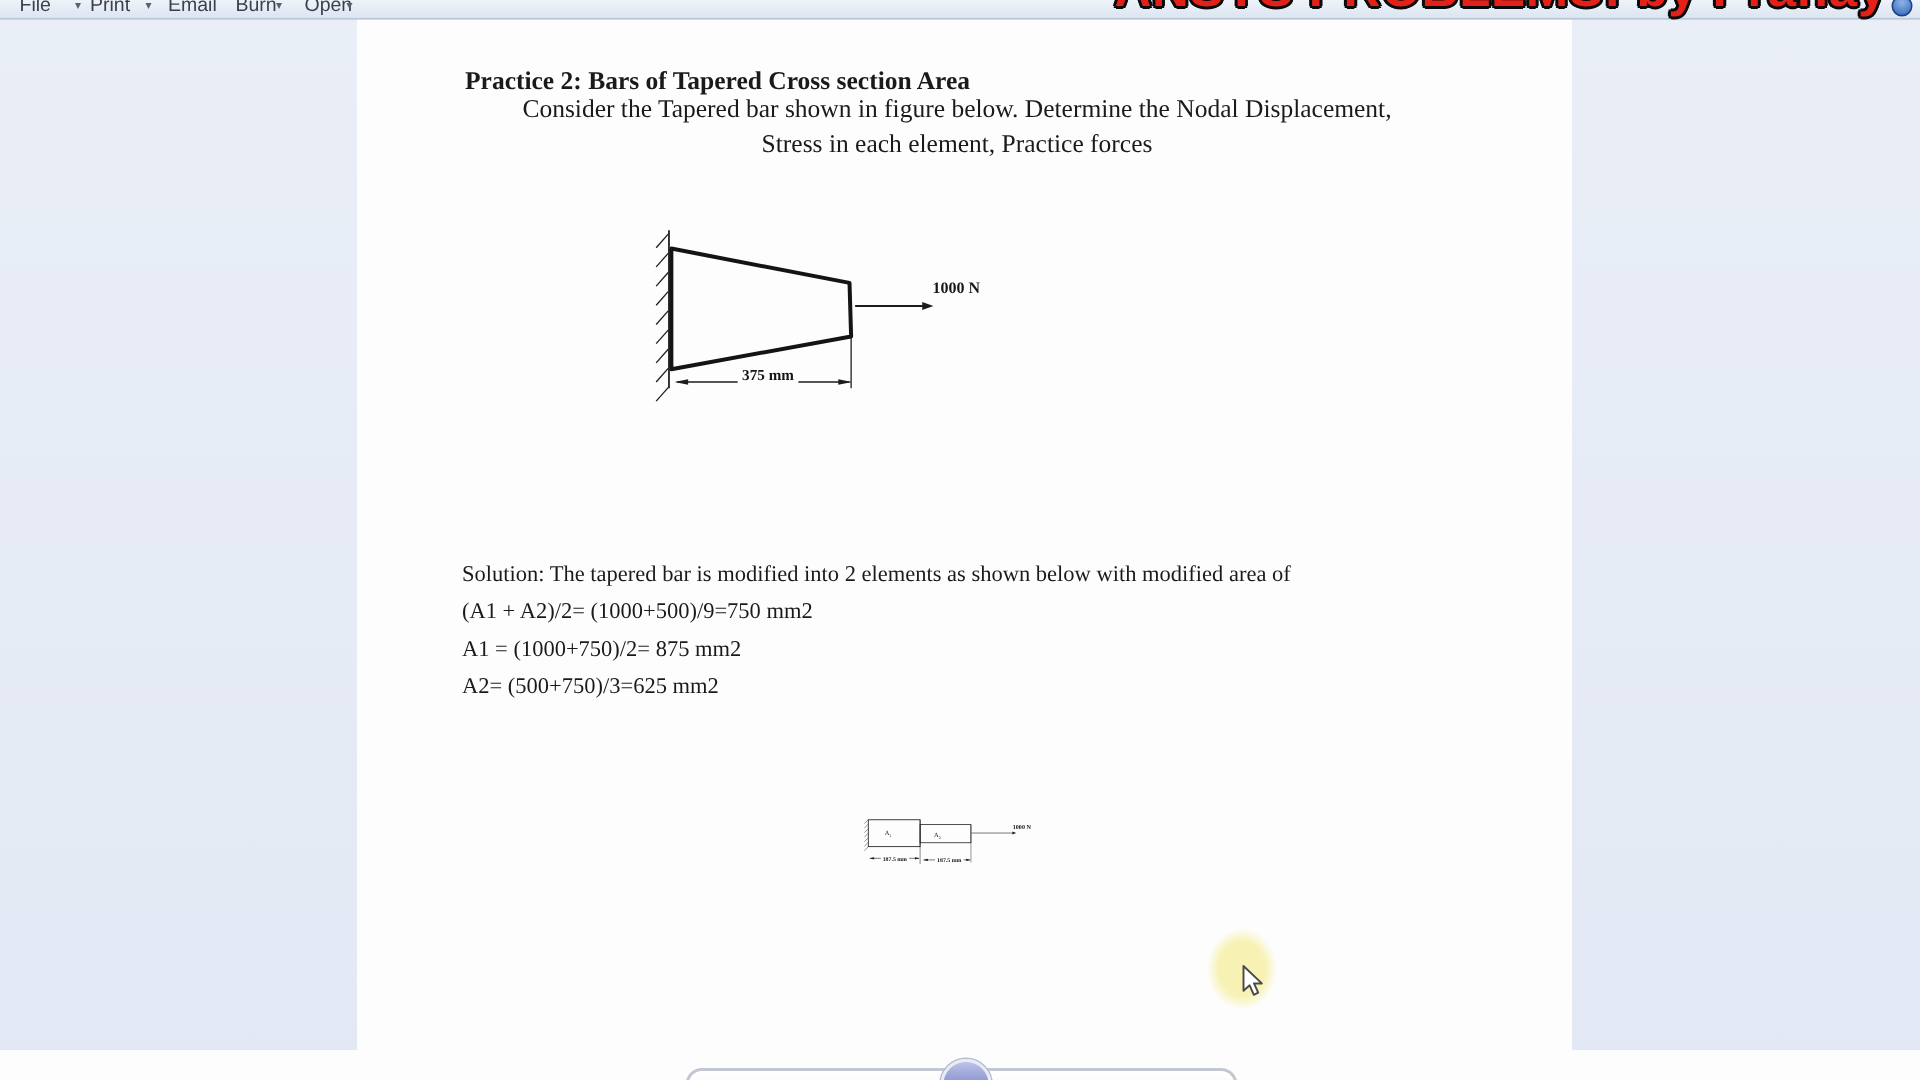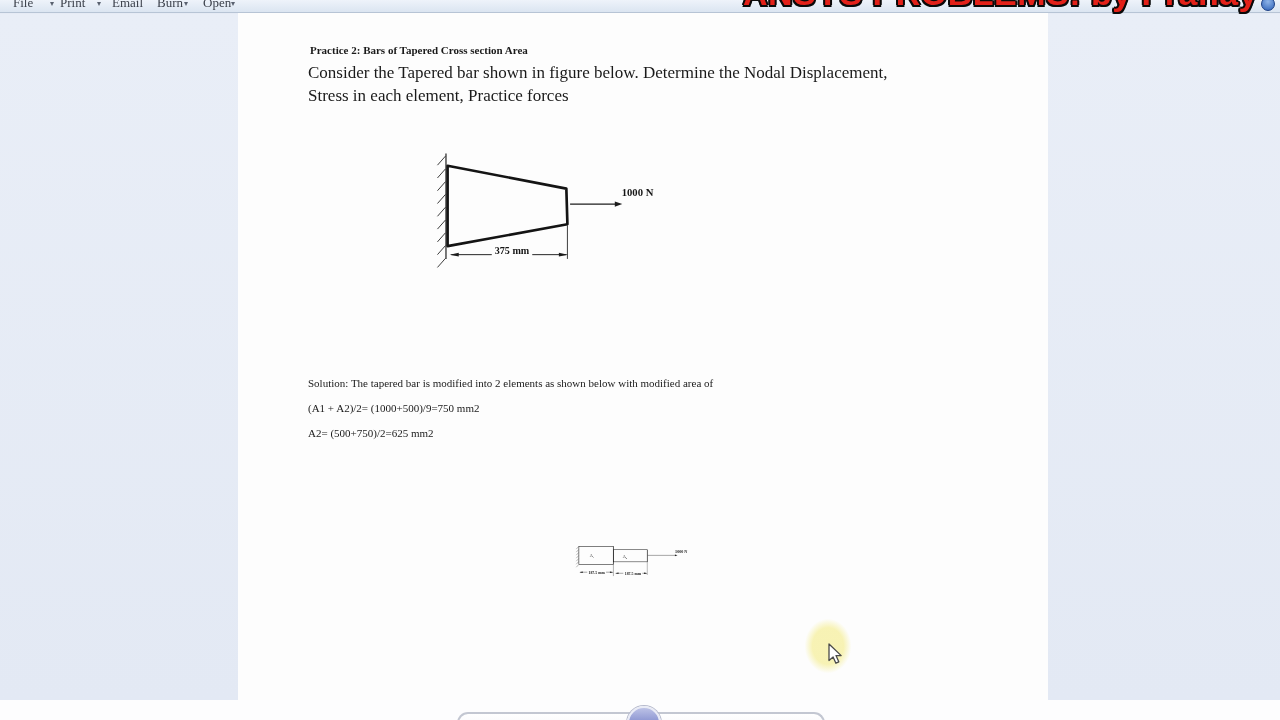--- a/index.html
+++ b/index.html
@@ -2,21 +2,21 @@
 <html><head>
 <meta charset="utf-8">
 <style>
   * { margin:0; padding:0; box-sizing:border-box; }
   html,body { width:1280px; height:720px; overflow:hidden; background:#e6ebf5;
               font-family:"Liberation Sans", sans-serif; }
 
   
   .toolbar { position:absolute; left:0; top:0; width:1280px; height:13px;
              background:linear-gradient(#eef3fa,#dbe5f1);
-             border-bottom:1px solid #b7c4d5; overflow:hidden; z-index:5;font-family:Liberation Serif, serif; }
+             border-bottom:1px solid #b7c4d5; overflow:hidden; z-index:5; }
   .tb-item { position:absolute; top:-5px; font-size:13px; color:#3c414b;
              line-height:16px; white-space:nowrap; cursor:default; }
   .tb-arrow { position:absolute; top:-1px; font-size:8px; color:#5a6270; }
 
   
   .title-clip { position:absolute; top:0; right:22px; width:520px; height:15px;
                 overflow:hidden; z-index:6; pointer-events:none; }
   .overlay-title { position:absolute; top:-24px; right:0; white-space:nowrap;
                    font-family:"Liberation Sans", sans-serif; font-weight:bold;
                    font-size:34px; line-height:34px; letter-spacing:.5px;
@@ -30,23 +30,23 @@
                border:1px solid #1b3f85; }
 
   
   .main { position:absolute; left:0; top:14px; width:1280px; height:686px;
           background:linear-gradient(#e9eef7,#e3e9f4); }
   .page { position:absolute; left:238px; top:-1px; width:810px; height:687px;
           background:#fdfdfd; }
 
   .doc-text { position:absolute; color:#1a1a1a;
               font-family:"Liberation Serif","DejaVu Serif",serif; }
-  .heading  { left:72px; top:31px; font-size:11px; font-weight:bold; }
-  .para     { left:70px; top:48px; font-size:17px; line-height:23px; width:660px; }
-  .solution { left:70px; top:358px; font-size:11px; line-height:25px; width:710px; }
+  .heading  { left:72px; top:31px; font-size:17px; font-weight:bold; }
+  .para     { left:70px; top:48px; font-size:17px; line-height:23px; width:660px;text-align:center; }
+  .solution { left:70px; top:358px; font-size:15px; line-height:25px; width:710px; }
 
   .fig { position:absolute; }
   .fig text { font-family:"Liberation Serif","DejaVu Serif",serif; fill:#161616; }
 
   
   .spotlight { position:absolute; left:798px; top:611px; width:60px; height:70px;
                z-index:8; pointer-events:none;
                background:radial-gradient(50% 50%, rgba(247,242,178,.97) 52%, rgba(247,242,178,0) 78%); }
   .cursor { position:absolute; left:828px; top:643px; z-index:9; }
 
@@ -119,21 +119,22 @@
         <line x1="622" y1="333" x2="686" y2="333" stroke="#1c1c1c" stroke-width="1.8"></line>
         <polygon points="484,329.5 467,333 484,336.5" fill="#1c1c1c"></polygon>
         <polygon points="672,329.5 689,333 672,336.5" fill="#1c1c1c"></polygon>
         <text x="584" y="331" font-size="19" font-weight="bold" text-anchor="middle">375 mm</text>
       </g>
     </svg>
 
     <div class="doc-text solution">
       <div>Solution: The tapered bar is modified into 2 elements as shown below with modified area of</div>
       <div>(A1 + A2)/2= (1000+500)/9=750 mm2</div>
-      <div>A2= (500+750)/2=625 mm2</div>
+      <div>A1 = (1000+750)/2= 875 mm2</div>
+      <div>A2= (500+750)/3=625 mm2</div>
     </div>
 
     <svg class="fig" style="left:167px; top:532px" width="545" height="150" viewBox="405 545 950 695">
       <g>
 
         <g stroke="#1c1c1c" stroke-width="1.4">
           <line x1="422" y1="552" x2="411" y2="564"></line>
           <line x1="422" y1="566" x2="411" y2="578"></line>
           <line x1="422" y1="580" x2="411" y2="592"></line>
           <line x1="422" y1="594" x2="411" y2="606"></line>

